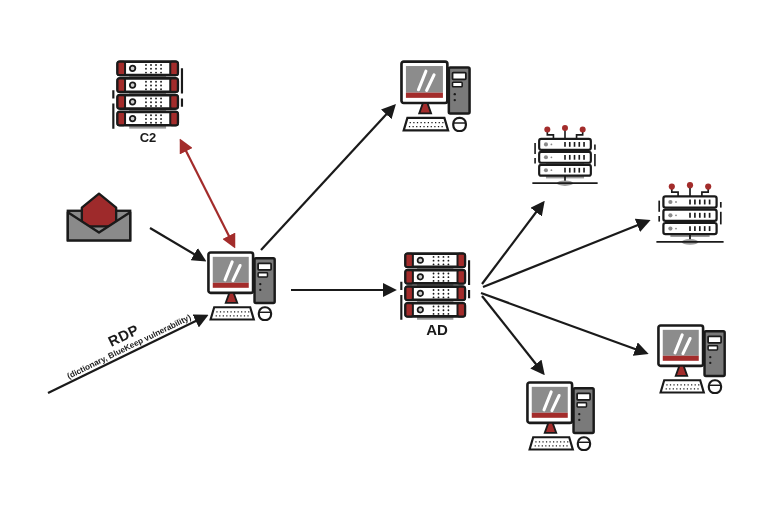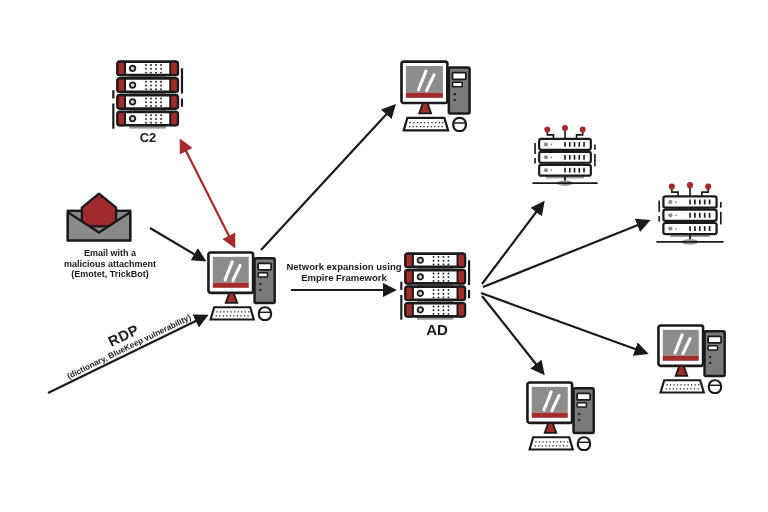--- a/index.html
+++ b/index.html
@@ -187,29 +187,20 @@
 
   <div class="icon" style="left:526px; top:381px; width:72px; height:70px;">
     <svg viewBox="0 0 100 97">
         <use href="#icon-computer"></use>
       </svg>
   </div>
 
   <div class="label c2-label">C2</div>
   <div class="label ad-label">AD</div>
 
-  <div class="label email-label">
-    <span>Email with a</span>
-    <span>malicious attachment</span>
-    <span>(Emotet, TrickBot)</span>
-  </div>
 
   <div class="label rdp-label">
     <div class="rdp-main">RDP</div>
     <div class="rdp-sub">(dictionary, BlueKeep vulnerability)</div>
   </div>
 
-  <div class="label expansion-label">
-    <span>Network expansion using</span>
-    <span>Empire Framework</span>
-  </div>
 
 </div>
 
 </body></html>

